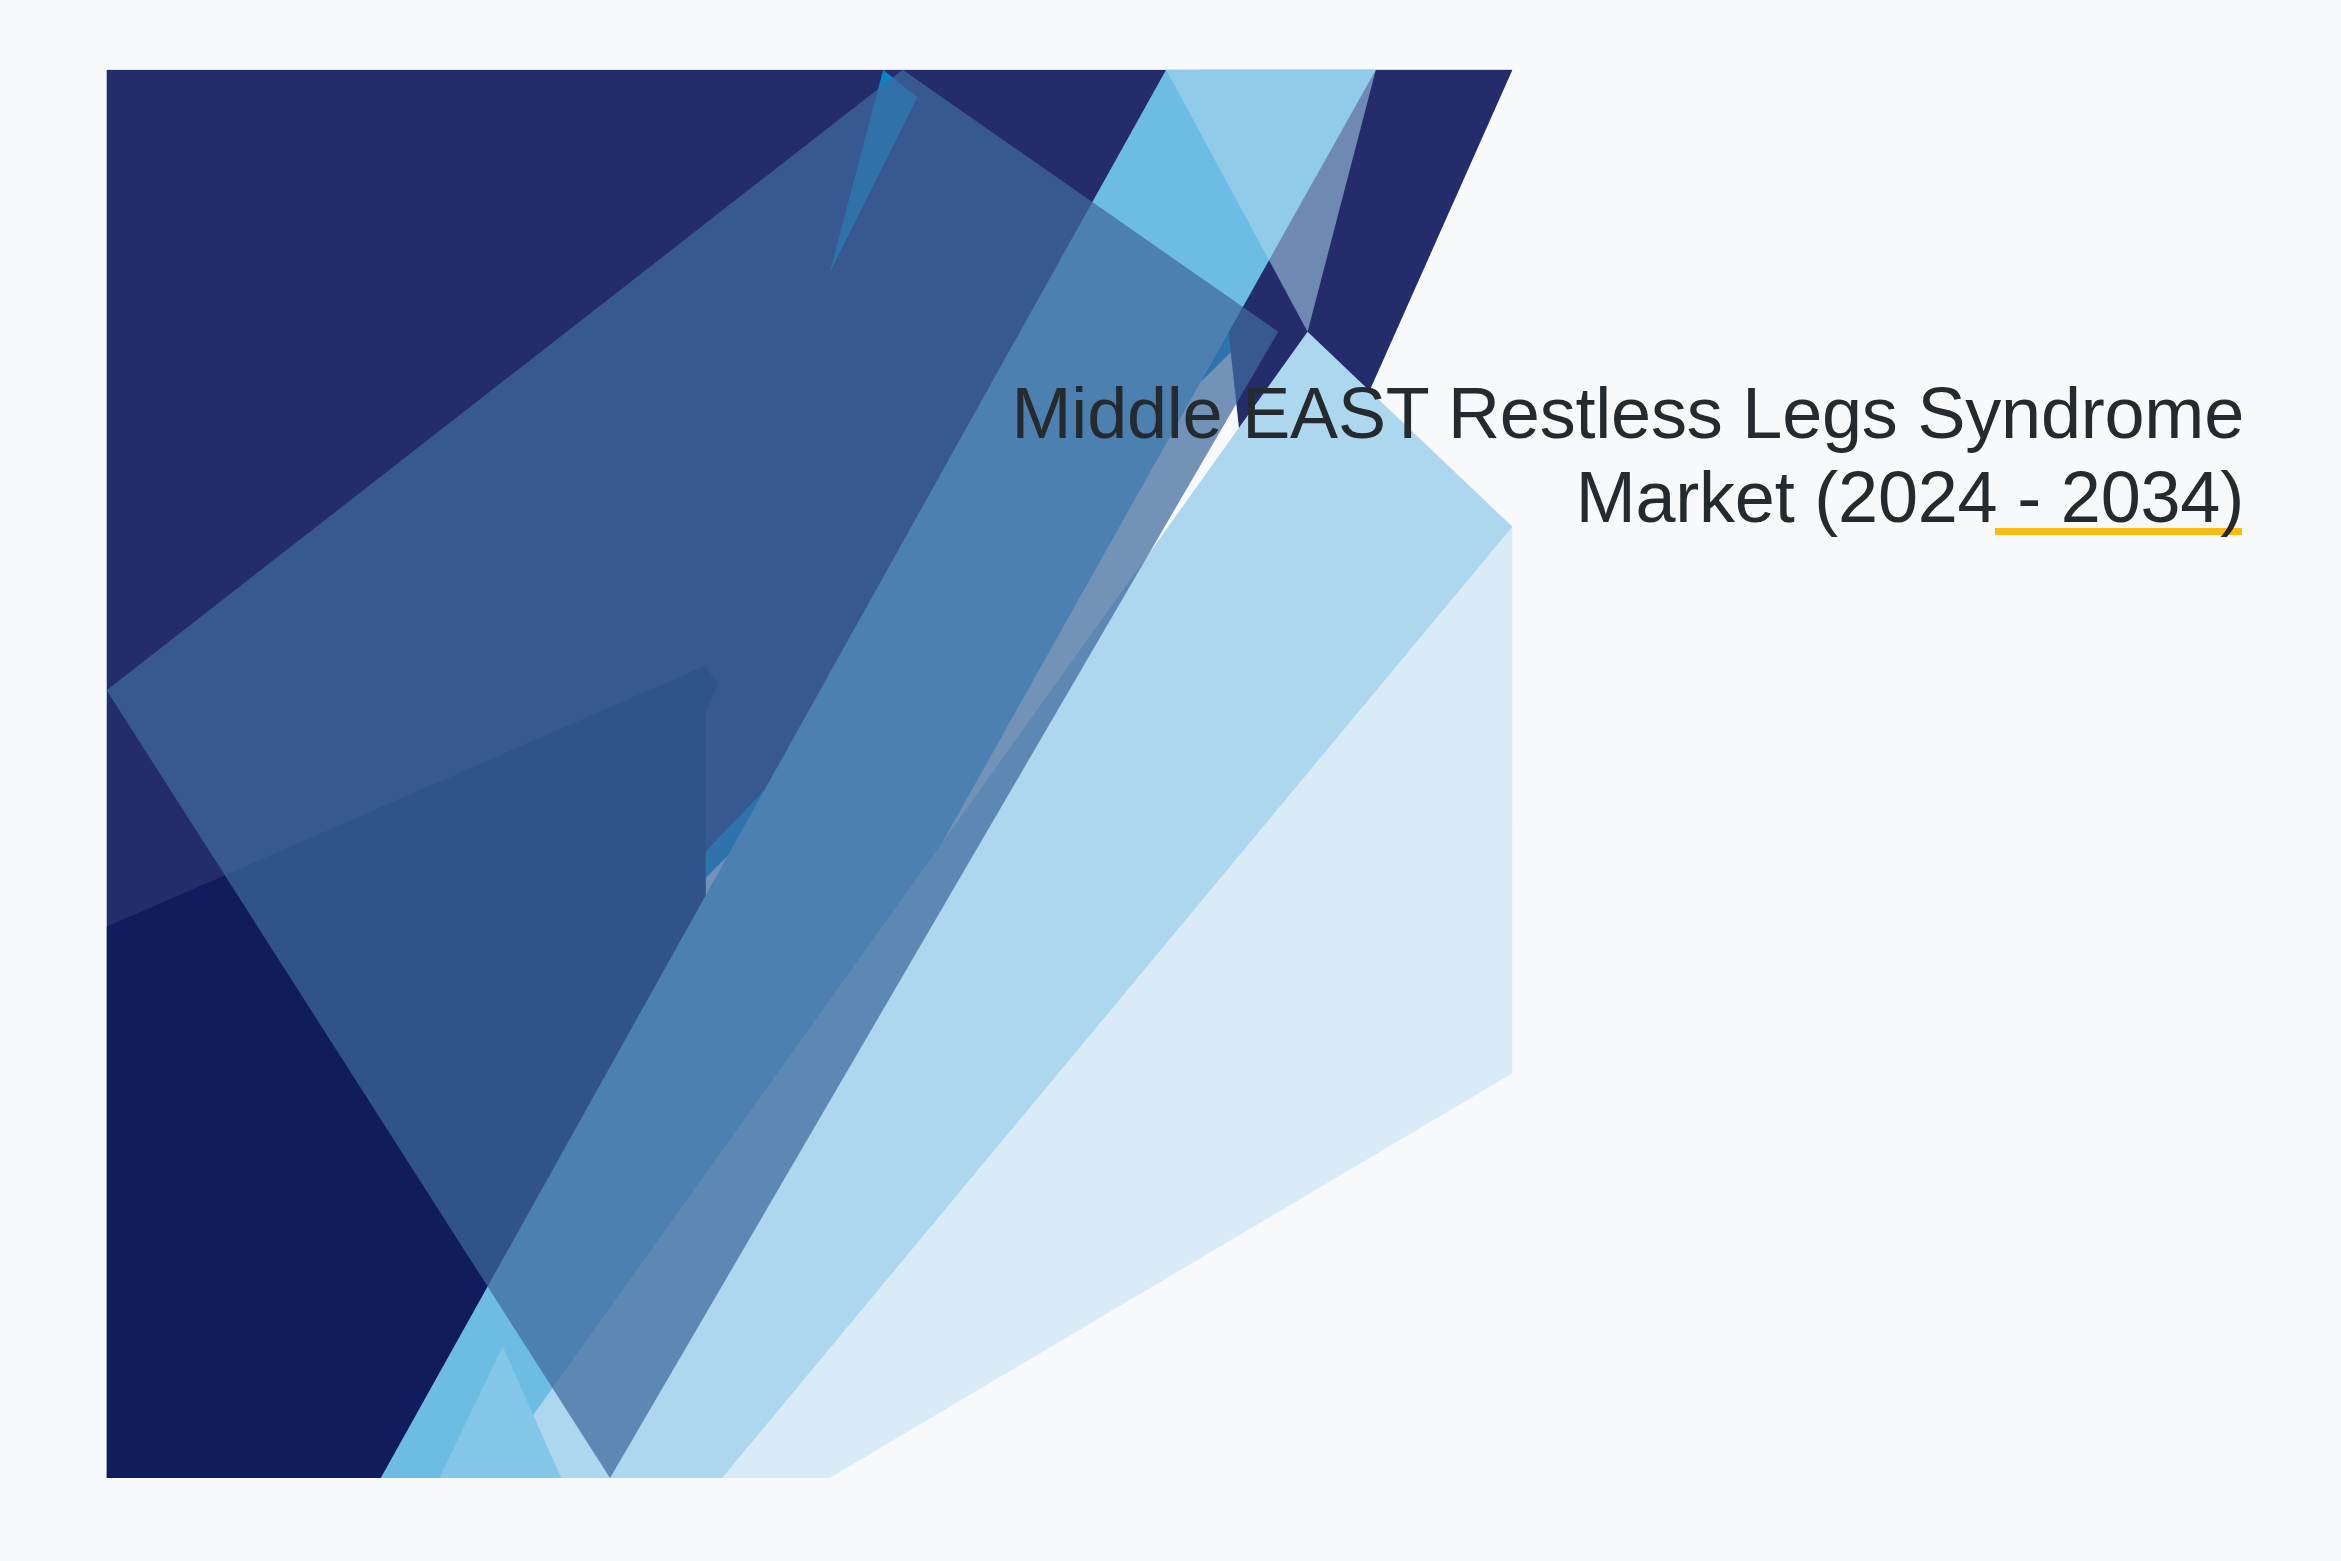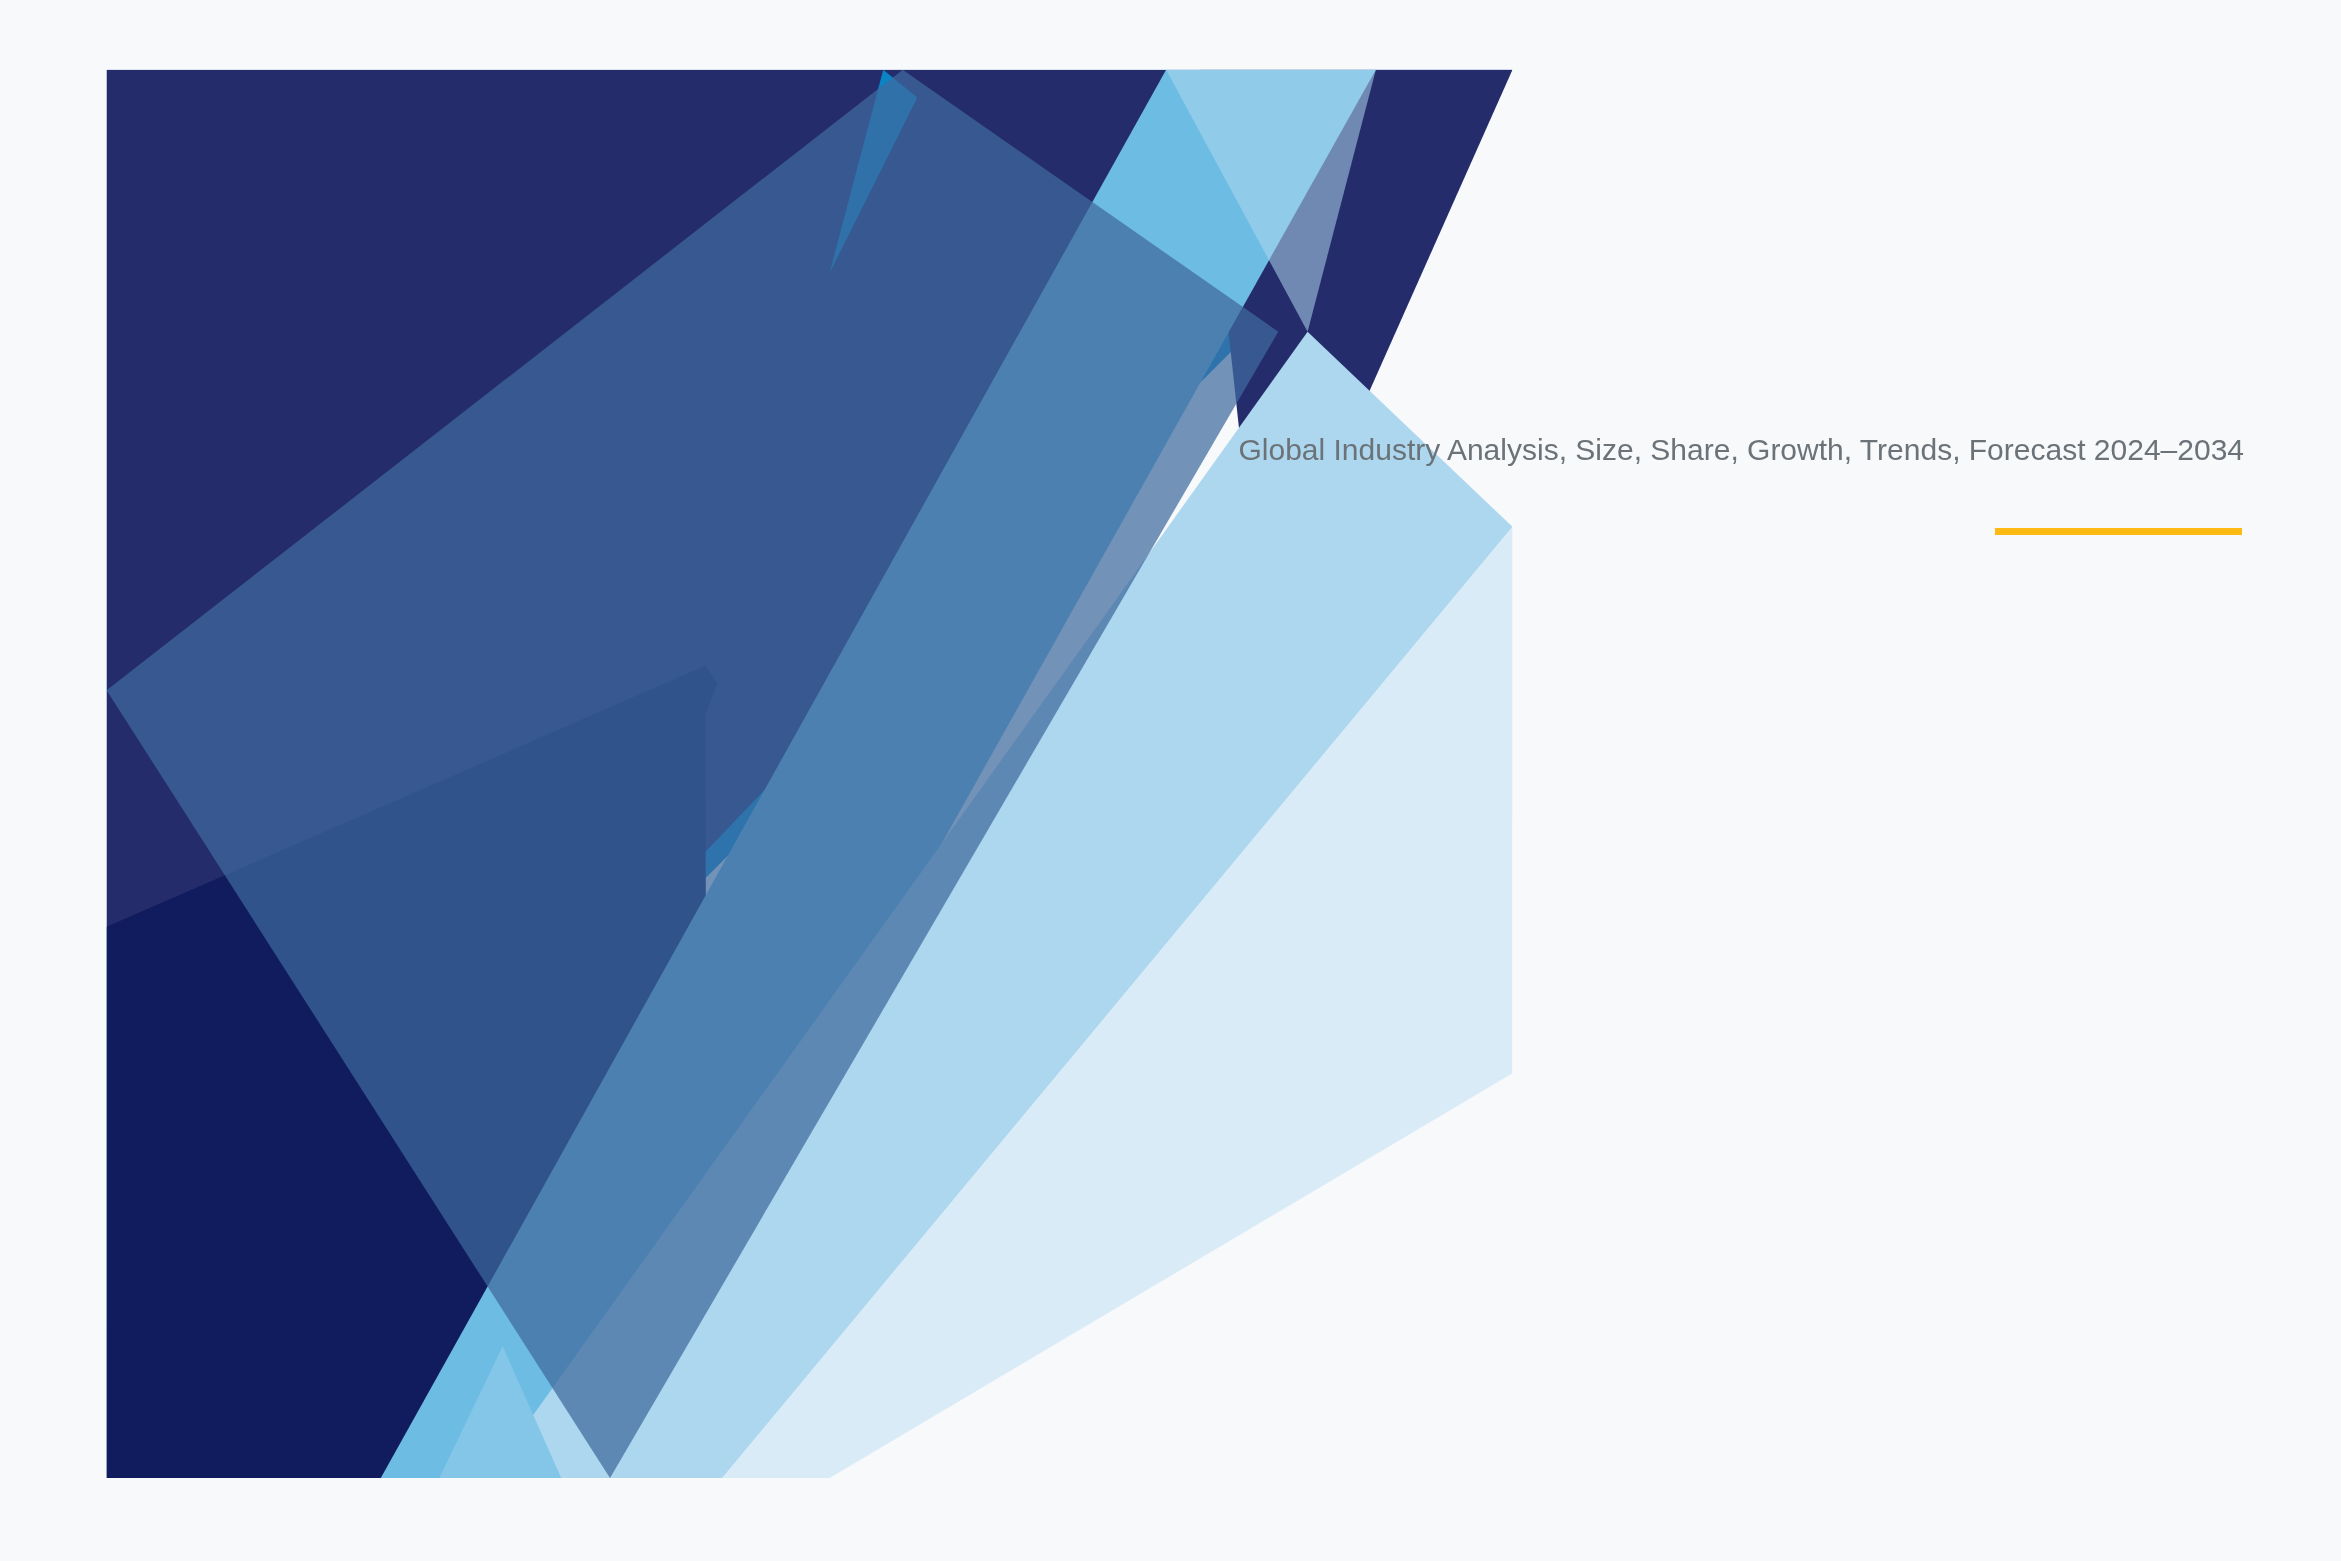--- a/index.html
+++ b/index.html
@@ -109,17 +109,17 @@
       <polygon points="1030,2760 1150,3030 900,3030" fill="#84c6e7"></polygon>
 
       <polygon points="3100,1080 3100,2200 1700,3030 1480,3030" fill="#cfe6f5" opacity="0.75"></polygon>
 
     </g>
   </svg>
 
   <div id="title-accent-bar"></div>
 
   <div id="text-block">
-    <p id="report-subtitle">Global Industry Analysis, Size, Share, Growth, Trends, Forecast 2024–2034</p>
+    <h1 id="report-title">Middle EAST Restless Legs Syndrome Market (2024 - 2034)</h1>
   </div>
 
 </div>
 
 
 </body></html>

